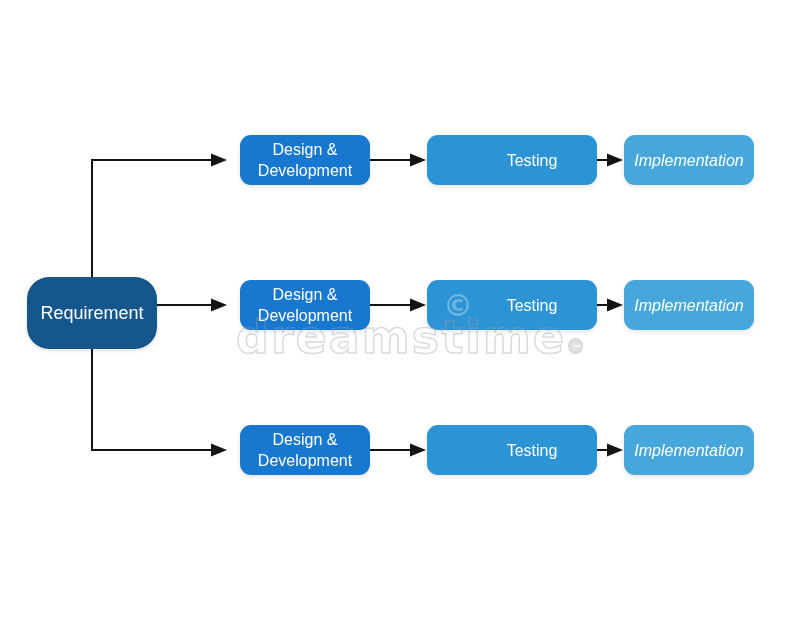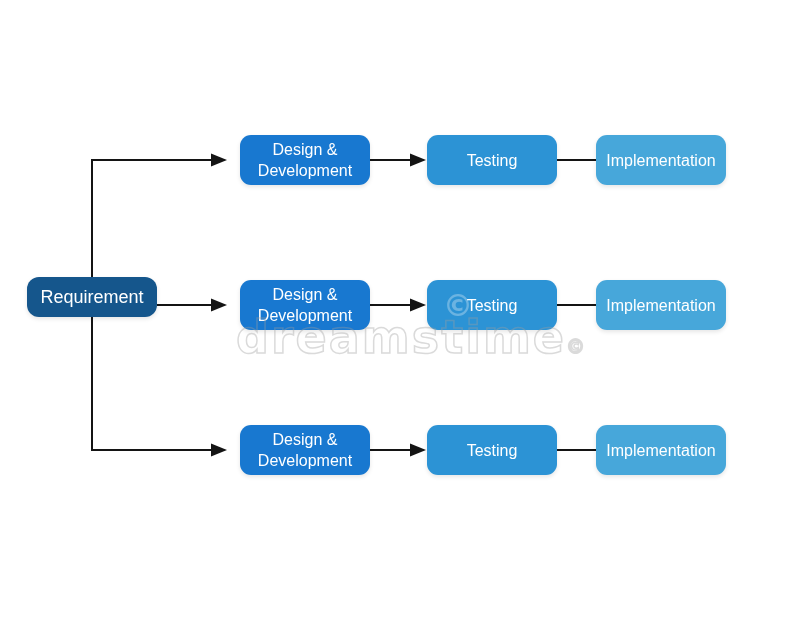--- a/index.html
+++ b/index.html
@@ -16,27 +16,27 @@
     z-index:2;
     display:flex;align-items:center;justify-content:center;
     text-align:center;
     color:#ffffff;
     white-space:pre-line;
     border-radius:11px;
     box-shadow:0 2px 4px rgba(0,0,0,0.10);
     font-size:16px;line-height:21px;
   }
   .node.start{
-    left:27px;top:277px;width:130px;height:40px;
-    border-radius:12px;font-size:18px;
+    left:27px;top:277px;width:130px;height:72px;
+    border-radius:22px;font-size:18px;
   }
   .node.step{width:130px;height:50px;}
   .col-design{left:240px;}
-  .col-testing{left:427px;}
-  .col-implementation{left:596px;}
+  .col-testing{left:427px;padding-left:40px;}
+  .col-implementation{left:624px;font-style:italic;}
   .row-1{top:135px;}
   .row-2{top:280px;}
   .row-3{top:425px;}
   .watermark{
     position:absolute;left:236px;top:297px;z-index:3;
     pointer-events:none;
     font-family:"DejaVu Sans", sans-serif;
     font-size:46px;font-weight:bold;line-height:80px;
     letter-spacing:2px;
     color:transparent;

